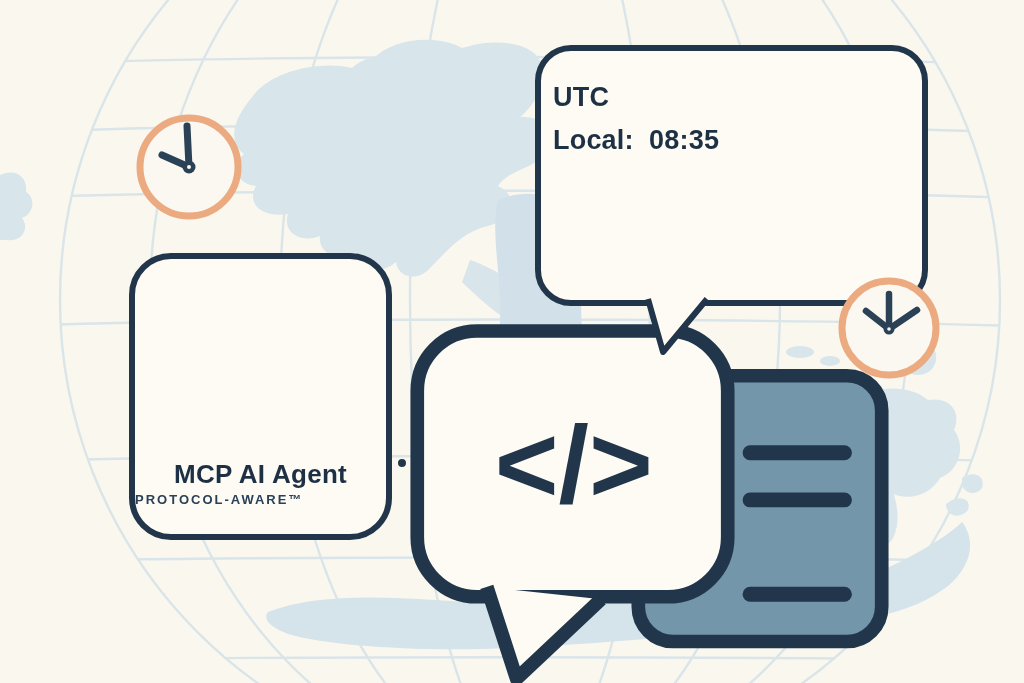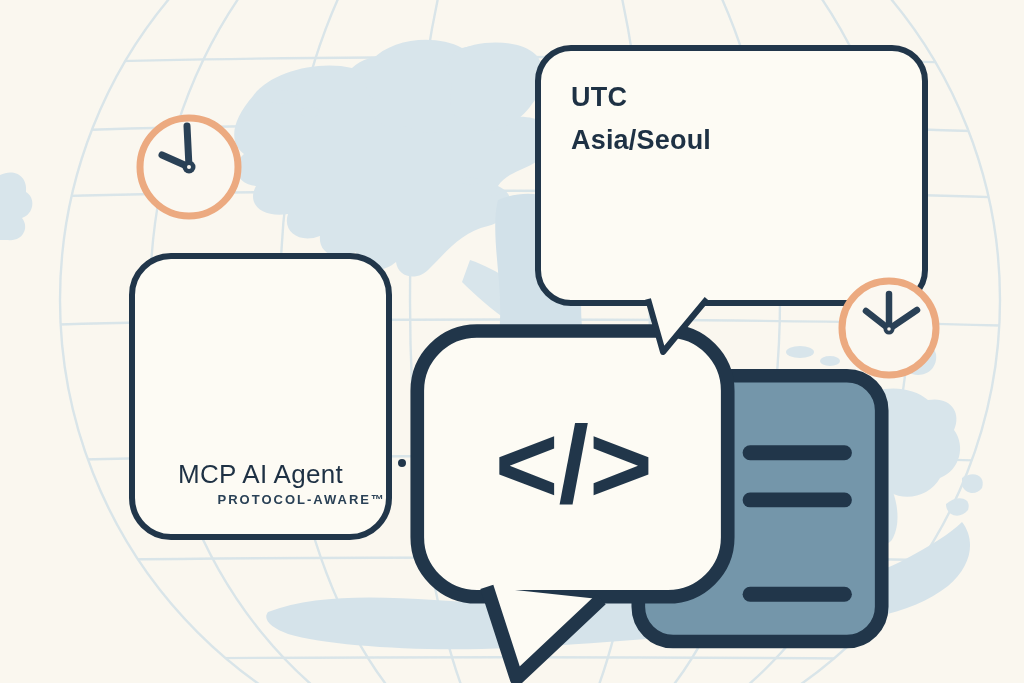--- a/index.html
+++ b/index.html
@@ -9,40 +9,40 @@
     font-family:"Liberation Sans", sans-serif;
   }
   .canvas svg { position:absolute; left:0; top:0; width:1024px; height:683px; }
   svg.overlay { pointer-events:none; }
 
   
   .bubble {
     position:absolute; left:535px; top:45px; width:393px; height:261px;
     box-sizing:border-box; background:#fdfbf4;
     border:6px solid #21364a; border-radius:36px;
-    padding:25px 0 0 30px; z-index:2;
+    padding:25px 0 0 12px; z-index:2;
   }
   .bubble-line {
     font-size:27px; font-weight:bold; color:#1e3144;
     line-height:43px; white-space:pre; letter-spacing:0.2px;
   }
 
   
   .agent-card {
     position:absolute; left:129px; top:253px; width:263px; height:287px;
     box-sizing:border-box; background:#fdfbf4;
     border:6px solid #21364a; border-radius:42px; z-index:2;
   }
   .agent-icon { position:absolute; left:0; top:0; width:251px; height:275px; pointer-events:none; }
   .agent-title {
     position:absolute; left:0; top:200px; width:251px; text-align:center;
-    font-size:26px; font-weight:normal; color:#1e3144; letter-spacing:0.3px;
+    font-size:26px; font-weight:bold; color:#1e3144; letter-spacing:0.3px;
   }
   .agent-subtitle {
-    position:absolute; left:0; top:233px; width:251px; text-align:right;
+    position:absolute; left:0; top:233px; width:251px; text-align:left;
     font-size:13px; font-weight:bold; color:#2a4156; letter-spacing:2px;
   }
   .canvas text { font-family:"Liberation Sans", sans-serif; }
 </style>
 </head>
 <body>
 
 <div class="canvas">
 
   <svg class="bg" viewBox="0 0 1024 683">
@@ -131,21 +131,21 @@
         <path d="M61,132 L73,169 L107,137" fill="#fdfbf4" stroke="#21364a" stroke-width="5.5" stroke-linejoin="round"></path>
         <text x="96" y="98" text-anchor="middle" font-size="44" font-weight="bold" fill="#21364a">&lt;/&gt;</text>
       </g>
     </svg>
     <div class="agent-title">MCP AI Agent</div>
     <div class="agent-subtitle">PROTOCOL-AWARE™</div>
   </div>
 
   <div class="bubble">
     <div class="bubble-line">UTC</div>
-    <div class="bubble-line">Asia/Seoul</div>
+    <div class="bubble-line">Local:  08:35</div>
   </div>
 
   <svg class="overlay" viewBox="0 0 1024 683" style="z-index:3">
     <path d="M648,299 L663,352 L707,299" fill="#fdfbf4" stroke="#21364a" stroke-width="6" stroke-linejoin="round"></path>
 
     <g>
       <circle cx="189" cy="167" r="49" fill="#fbf8f1" stroke="#ecaa80" stroke-width="7"></circle>
       <g stroke="#2a4156" stroke-width="7" stroke-linecap="round">
         <line x1="189" y1="167" x2="187" y2="126"></line>
         <line x1="189" y1="167" x2="162" y2="155"></line>

